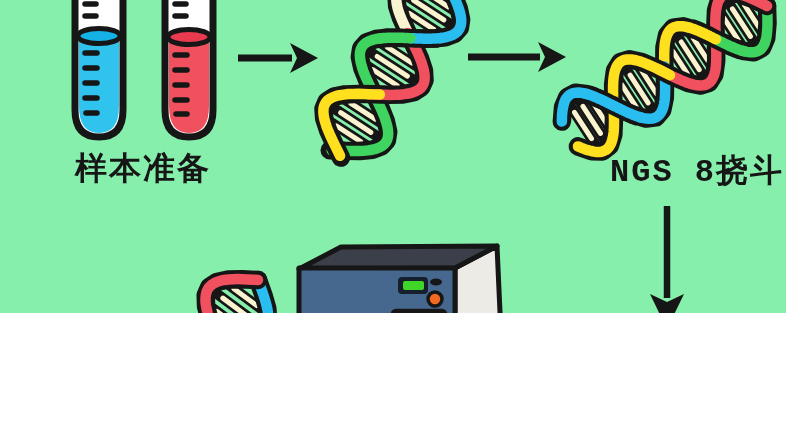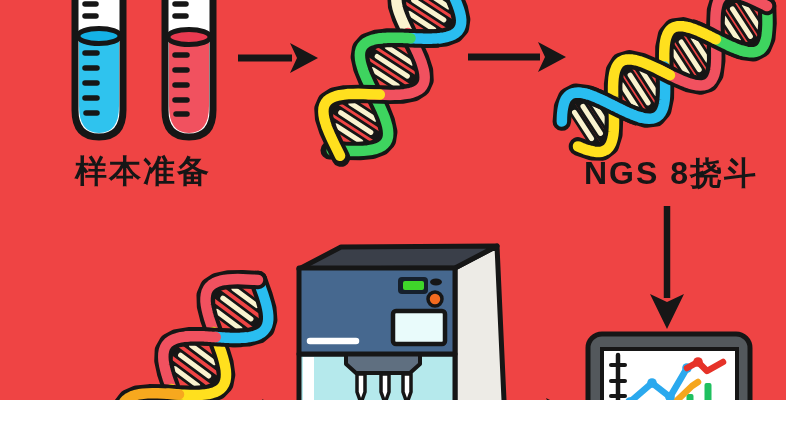--- a/index.html
+++ b/index.html
@@ -1,18 +1,18 @@
 <!DOCTYPE html>
 <html style="--c-ink: #161616; --c-blue: #29bdf0; --c-red: #f1515f; --c-yellow: #ffe01e; --c-green: #3ed45f; --c-orange: #f7a81e; --c-cream: #faf3cf; --c-tube_blue: #2fc3ee; --c-tube_blue_dark: #14b2e6; --c-tube_red: #f1515f; --c-tube_red_dark: #e93a50; --c-machine_panel: #46688f; --c-machine_top: #3a3f49; --c-machine_side: #edebe6; --c-chamber: #b5e9ec; --c-led: #3fd62a; --c-led_bezel: #16202c; --c-button: #f26a1f; --c-screen: #e9fbfb; --c-strip_pink: #f87f9b; --c-strip_yellow: #f8ee54; --c-tray: #cdbbae; --c-base: #2c5a7c; --c-monitor_frame: #53585c; --c-chart_blue: #2ba9ee; --c-chart_orange: #f5a61e; --c-chart_red: #e63228; --c-chart_green: #1fc05f; --c-bar_first: #6ba6bd;"><head>
 <meta charset="utf-8">
 <style>
   html,body{margin:0;padding:0;background:#ffffff;}
   .canvas{
-    position:relative;width:786px;height:400px;background:#ef4444;
-    overflow:hidden;font-family:Liberation Sans, sans-serif;
+    position:relative;width:786px;height:313px;background:#86efac;
+    overflow:hidden;font-family:Liberation Mono, monospace;
   }
   .scene{position:absolute;left:0;top:0;}
   .lbl{
     position:absolute;transform:translateX(-50%);
     font-weight:700;font-size:32px;color:#161616;
     letter-spacing:2px;white-space:nowrap;line-height:1;
   }
 </style>
 </head>
 <body>
@@ -254,14 +254,14 @@
           <circle cx="652" cy="383" r="4.8" fill="#2ba9ee"></circle>
           <circle cx="670" cy="397" r="4.8" fill="#2ba9ee"></circle>
           <circle cx="687" cy="368" r="4.8" fill="#2ba9ee"></circle>
           <path d="M687,368L698,362L707,371L723,362" stroke="#e63228" stroke-width="6.5" stroke-linecap="round" stroke-linejoin="round" fill="none"></path>
           <circle cx="698" cy="362" r="4.8" fill="#e63228"></circle>
         </g>
     </g>
   </svg>
 
   <div class="lbl" style="left:143px;top:155px">样本准备</div>
-  <div class="lbl" style="left:671px;top:157px">NGS 8挠斗</div>
+  <div class="lbl" style="left:697px;top:157px">NGS 8挠斗</div>
 </div>
 
 </body></html>

